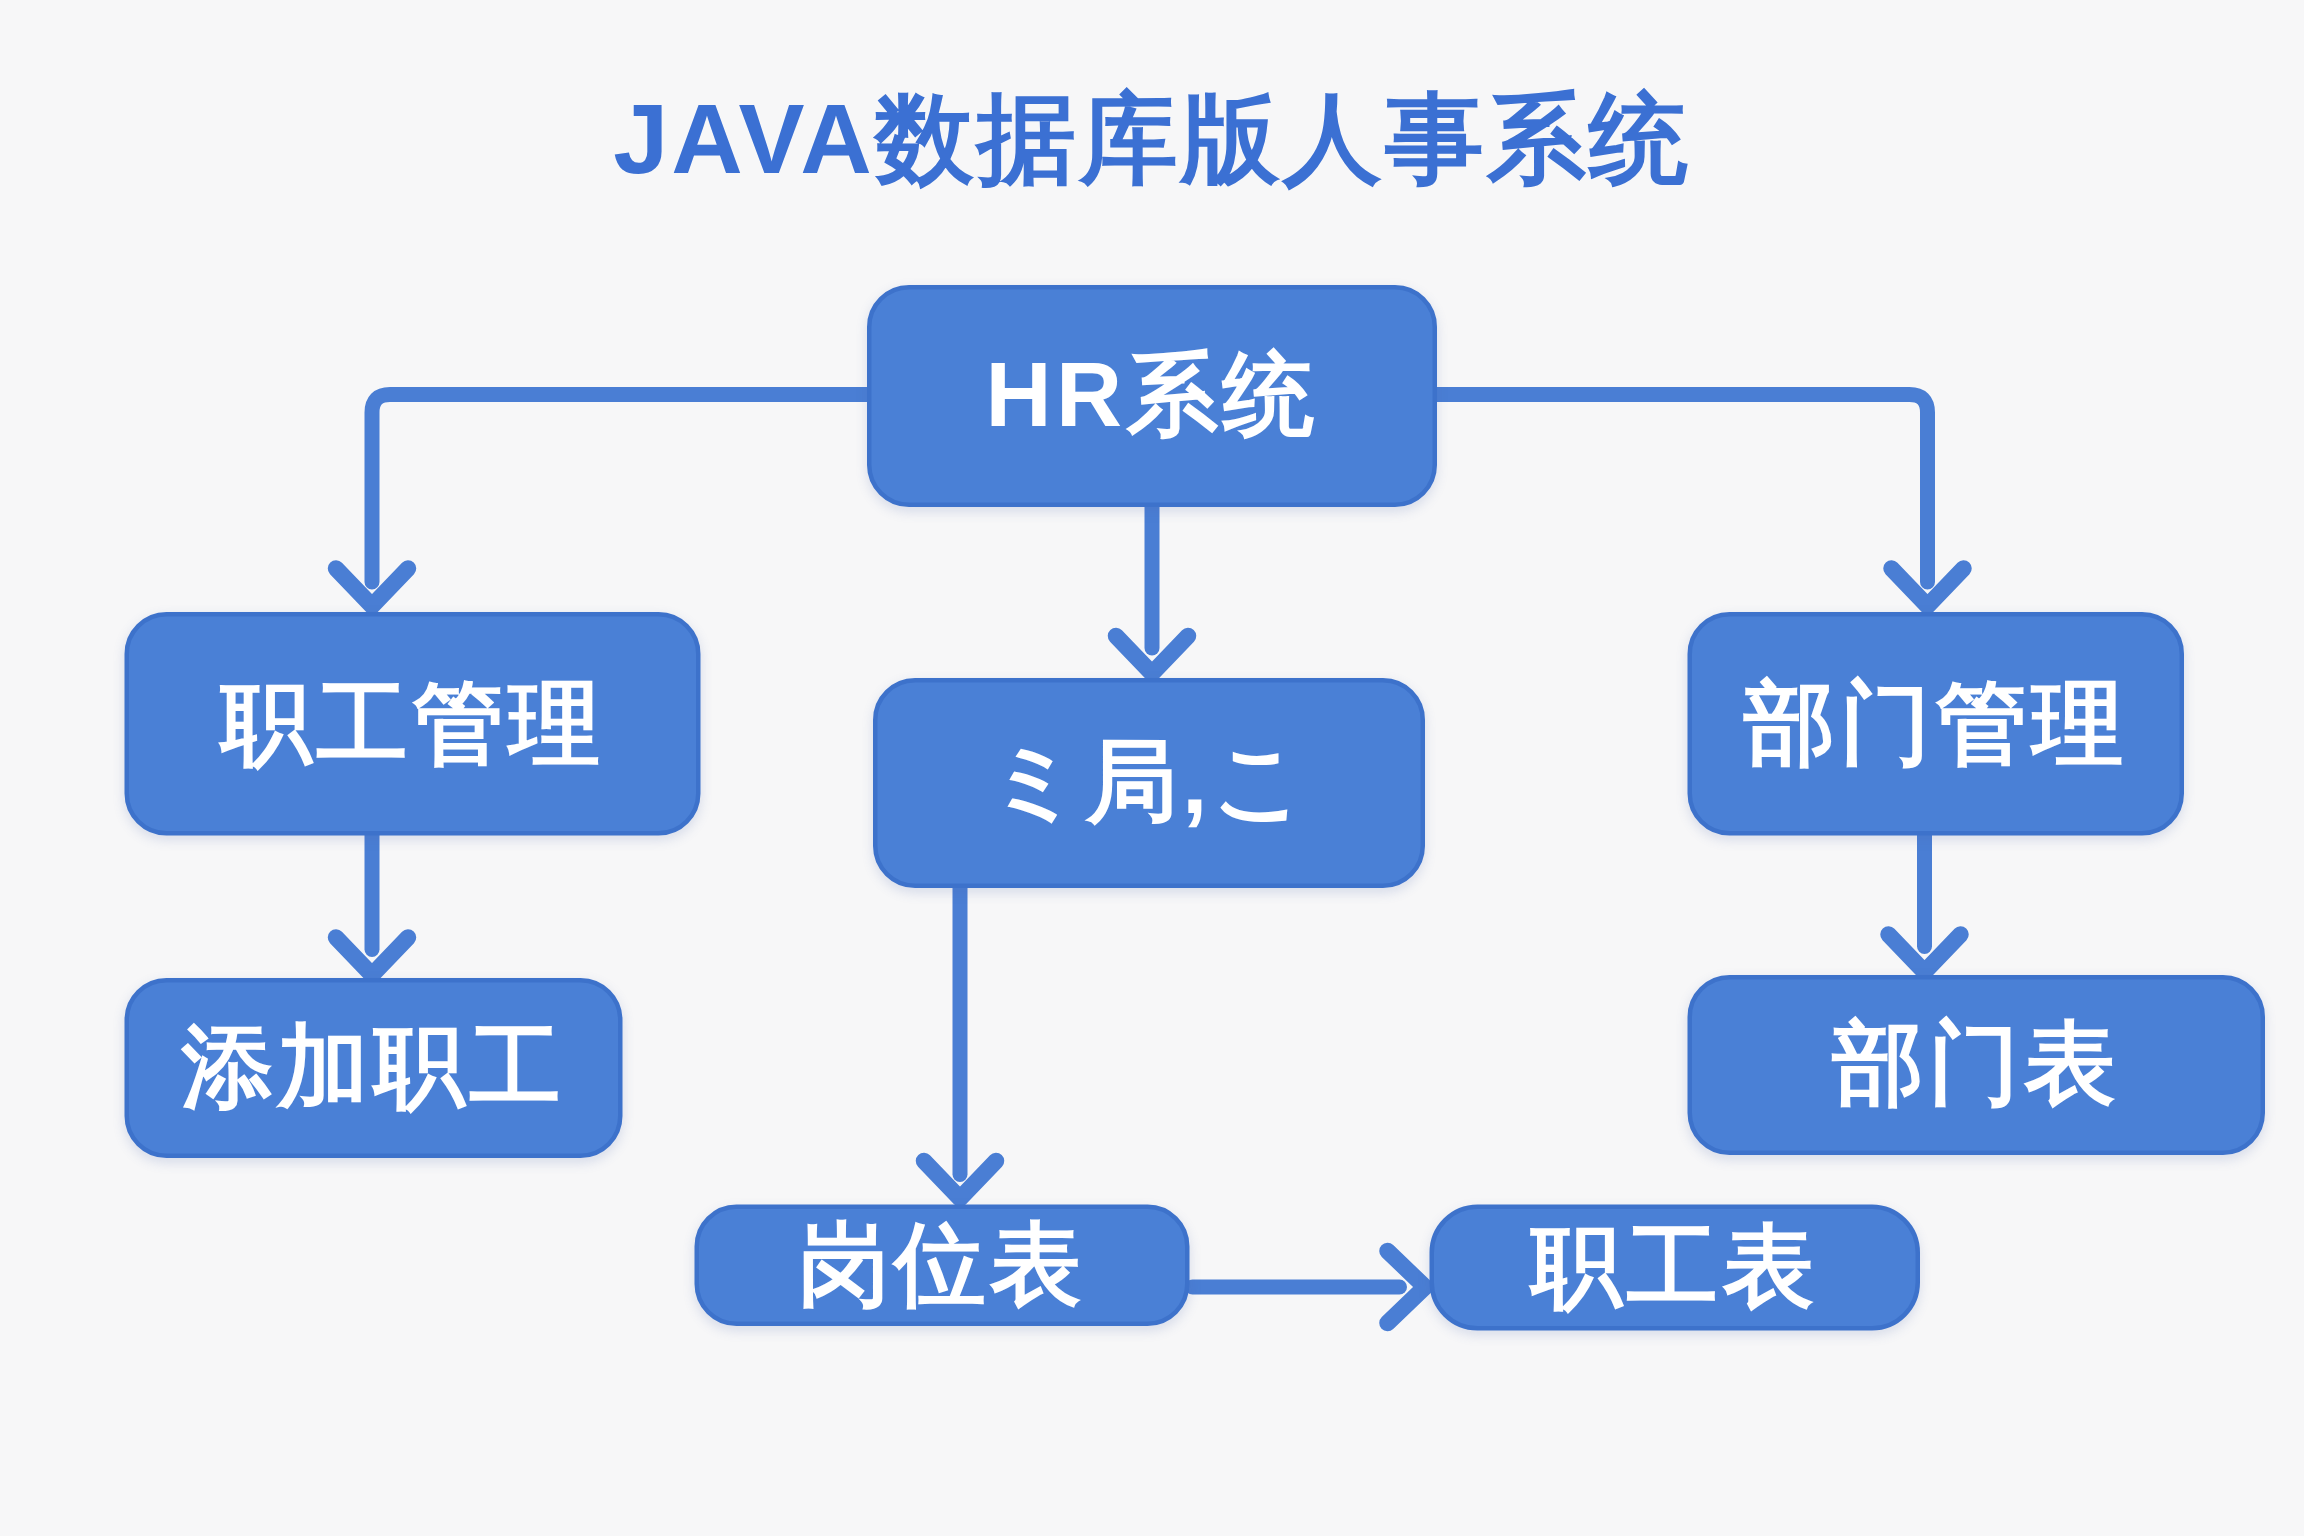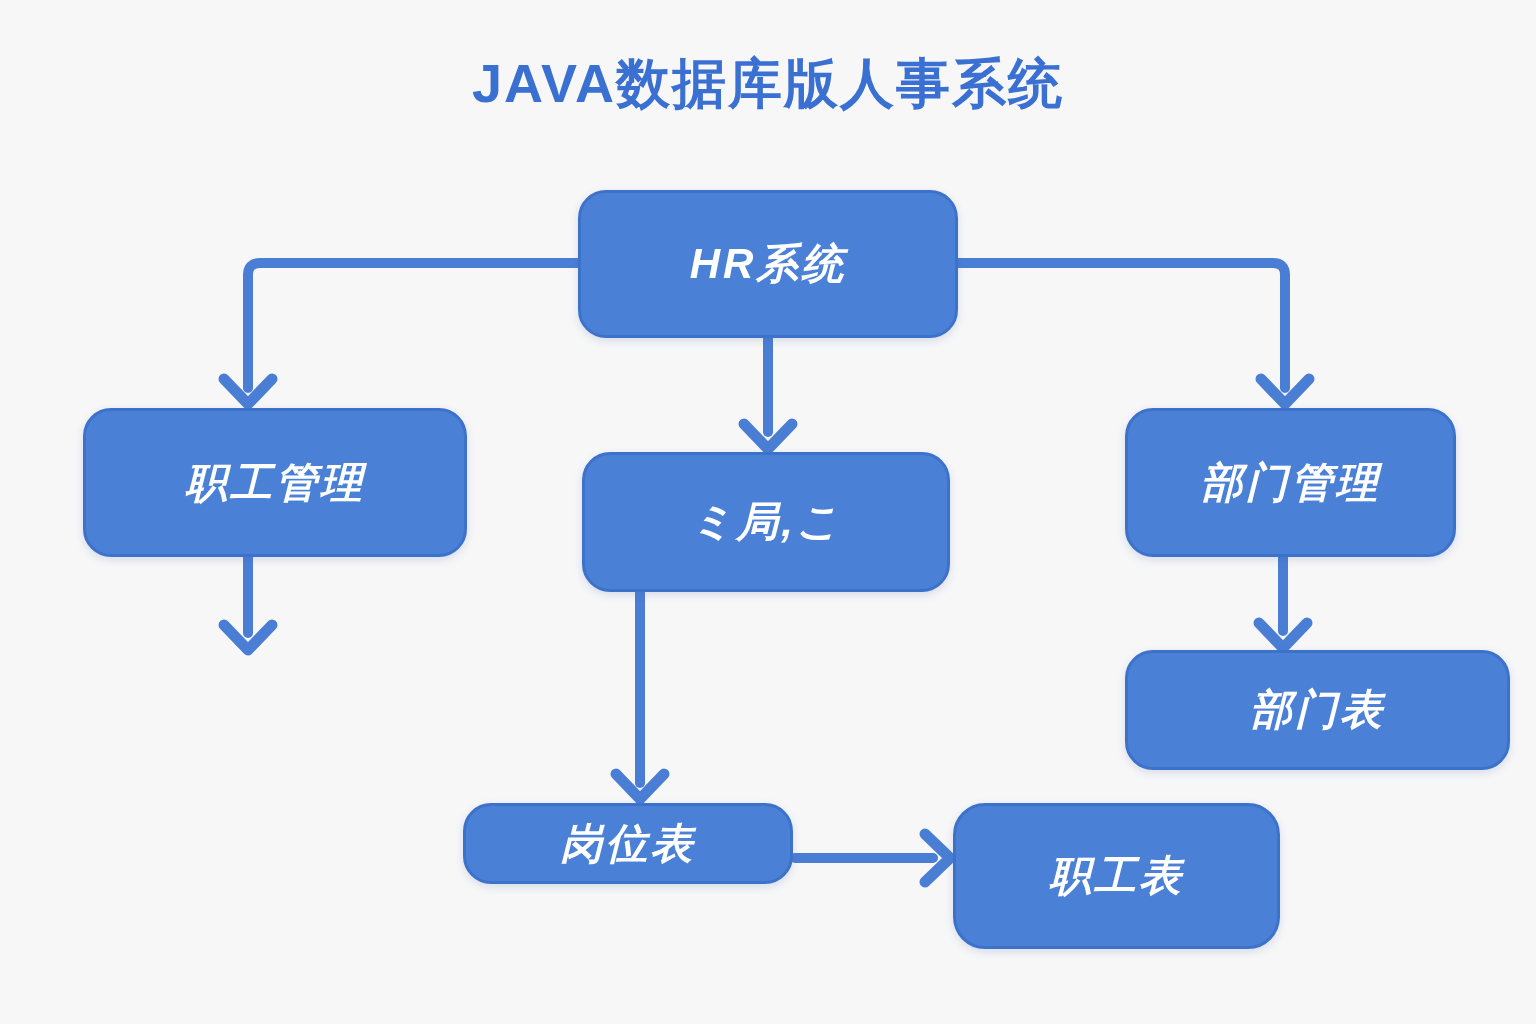--- a/index.html
+++ b/index.html
@@ -10,40 +10,39 @@
     background: var(--background, #f7f7f8);
     font-family: "Liberation Sans", "DejaVu Sans", sans-serif;
     overflow: hidden;
   }
   .diagram-title {
     position: absolute;
     top: 48px;
     left: 0;
     width: 100%;
     text-align: center;
-    font-size: 54px;
+    font-size: 66px;
     font-weight: 700;
     letter-spacing: 2px;
     color: var(--title-color, #3b70d3);
   }
   .node {
     position: absolute;
     background: var(--node-fill, #4a80d6);
     border: 3px solid var(--node-border, #3d72cb);
     border-radius: 28px;
     display: flex;
     align-items: center;
     justify-content: center;
     color: var(--node-text, #ffffff);
-    font-size: 42px;
+    font-size: 61px;
     font-weight: 700;
     letter-spacing: 3px;
     box-shadow: 0 3px 8px rgba(70, 100, 170, 0.18);
     box-sizing: border-box;
-    font-style: italic;
   }
   .edges-layer {
     position: absolute;
     left: 0;
     top: 0;
     width: 1536px;
     height: 1024px;
   }
   .edge-line, .edge-arrowhead {
     fill: none;
@@ -100,34 +99,37 @@
   </svg>
 
   <div class="node" style="left:578px; top:190px; width:380px; height:148px;">
     <span>HR系统</span>
   </div>
 
   <div class="node" style="left:83px; top:408px; width:384px; height:149px;">
     <span>职工管理</span>
   </div>
 
+  <div class="node" style="left:83px; top:652px; width:332px; height:120px;">
+    <span>添加职工</span>
+  </div>
 
   <div class="node" style="left:582px; top:452px; width:368px; height:140px;">
     <span>ミ局,こ</span>
   </div>
 
   <div class="node" style="left:1125px; top:408px; width:331px; height:149px;text-align:center;">
     <span>部门管理</span>
   </div>
 
   <div class="node" style="left:1125px; top:650px; width:385px; height:120px;">
     <span>部门表</span>
   </div>
 
   <div class="node" style="left:463px; top:803px; width:330px; height:81px;">
     <span>岗位表</span>
   </div>
 
-  <div class="node" style="left:953px; top:803px; width:327px; height:146px;border-radius:32px;">
+  <div class="node" style="left:953px; top:803px; width:327px; height:84px;border-radius:32px;">
     <span>职工表</span>
   </div>
 
 </div>
 
 </body></html>

